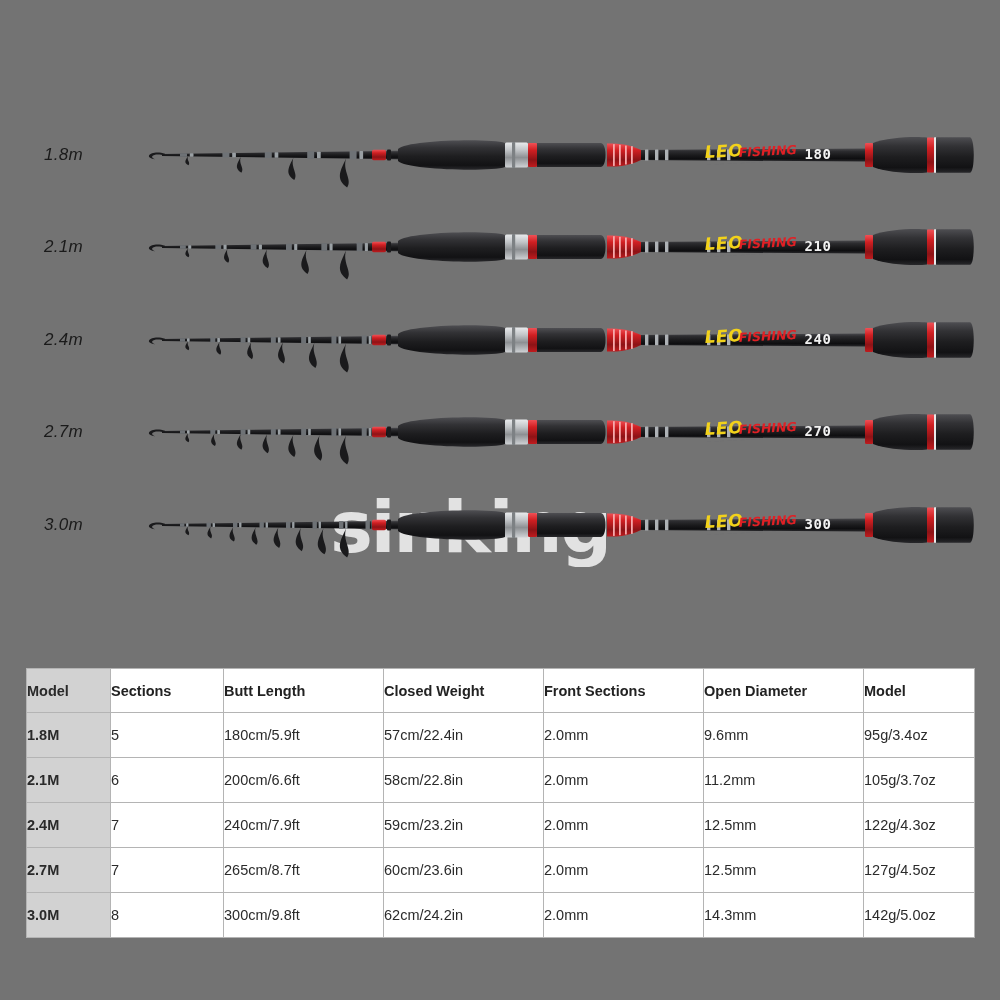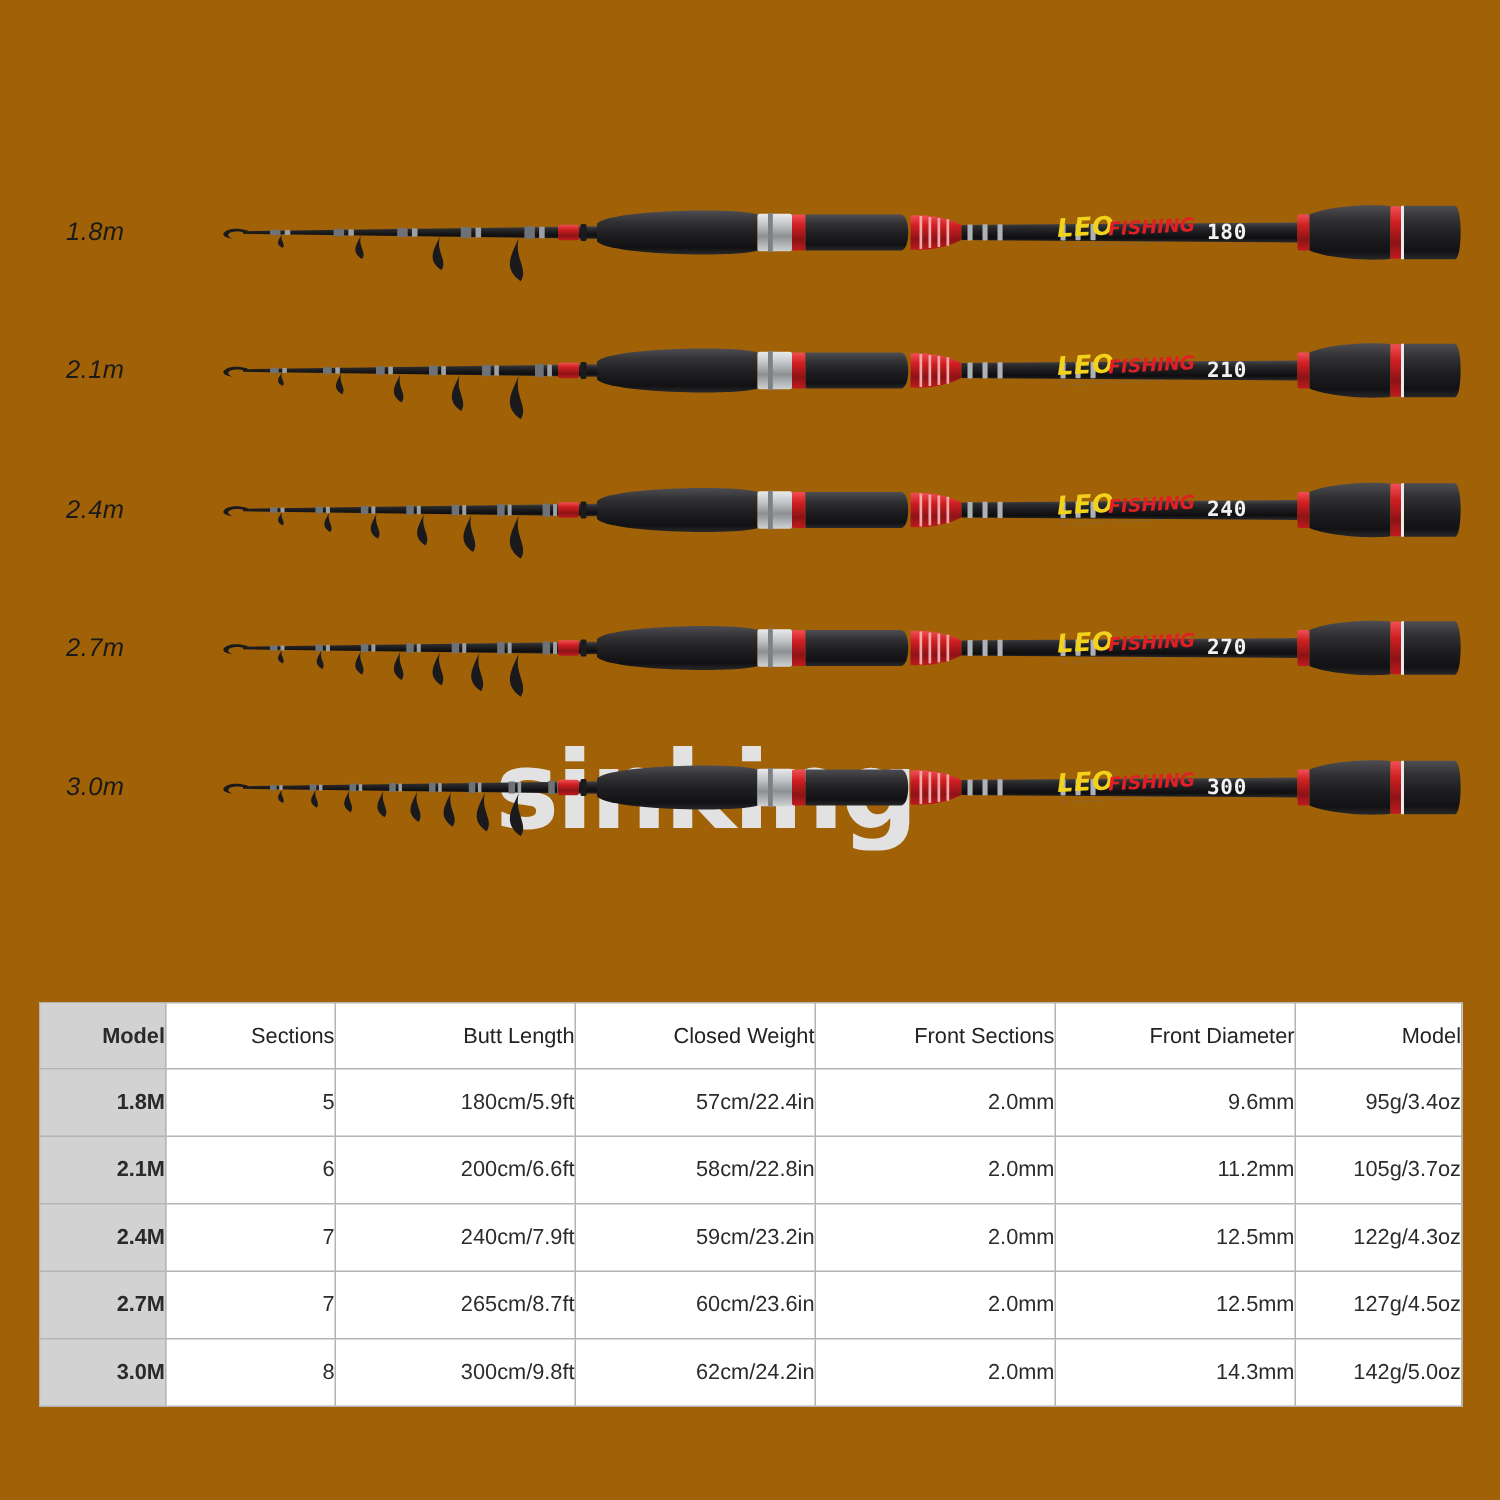--- a/index.html
+++ b/index.html
@@ -4,21 +4,21 @@
 <title>LEO Fishing Telescopic Rod Specification</title>
 <style>
   * { box-sizing: border-box; }
   html, body {
     margin: 0; padding: 0;
     width: 1000px; height: 1000px;
     background: #ffffff;
     font-family: "Liberation Sans", sans-serif;
     overflow: hidden;
   }
-  #page { position: relative; width: 1000px; height: 1000px; background:#a16207; }
+  #page { position: relative; width: 1000px; height: 1000px; background:#737373; }
 
   
   .watermark {
     position: absolute;
     left: 330px; top: 487px;
     width: 420px; height: 80px;
     font-size: 72px;
     font-weight: 700;
     font-family: "DejaVu Sans", sans-serif;
     color: #e2e2e2;
@@ -54,30 +54,30 @@
   }
   table.spec {
     width: 948px;
     border-collapse: collapse;
     table-layout: fixed;
     background: #ffffff;
     border: 1px solid #9a9a9a;
   }
   table.spec th, table.spec td {
     border: 1px solid #b4b4b4;
-    text-align: right;
+    text-align: left;
     color: #2b2b2b;
     font-size: 14.5px;
     padding: 0;
     height: 45px;
     vertical-align: middle;
     white-space: nowrap;
   }
   table.spec thead th {
-    font-weight: 400;
+    font-weight: 700;
     font-size: 14.5px;
     height: 44px;
     background: #ffffff;
     color: #222;
   }
   table.spec thead th.model-head,
   table.spec td.model-cell {
     background: #d2d2d2;
     font-weight: 700;
     color: #2a2a2a;
@@ -923,21 +923,21 @@
           <col class="c-butt">
           <col class="c-weight">
       </colgroup>
       <thead>
         <tr>
           <th class="model-head">Model</th>
           <th>Sections</th>
           <th>Butt Length</th>
           <th>Closed Weight</th>
           <th>Front Sections</th>
-          <th>Front Diameter</th>
+          <th>Open Diameter</th>
           <th>Model</th>
         </tr>
       </thead>
       <tbody id="spec-body">
           <tr>
             <td class="model-cell">1.8M</td>
             <td>5</td>
             <td>180cm/5.9ft</td>
             <td>57cm/22.4in</td>
             <td>2.0mm</td>

